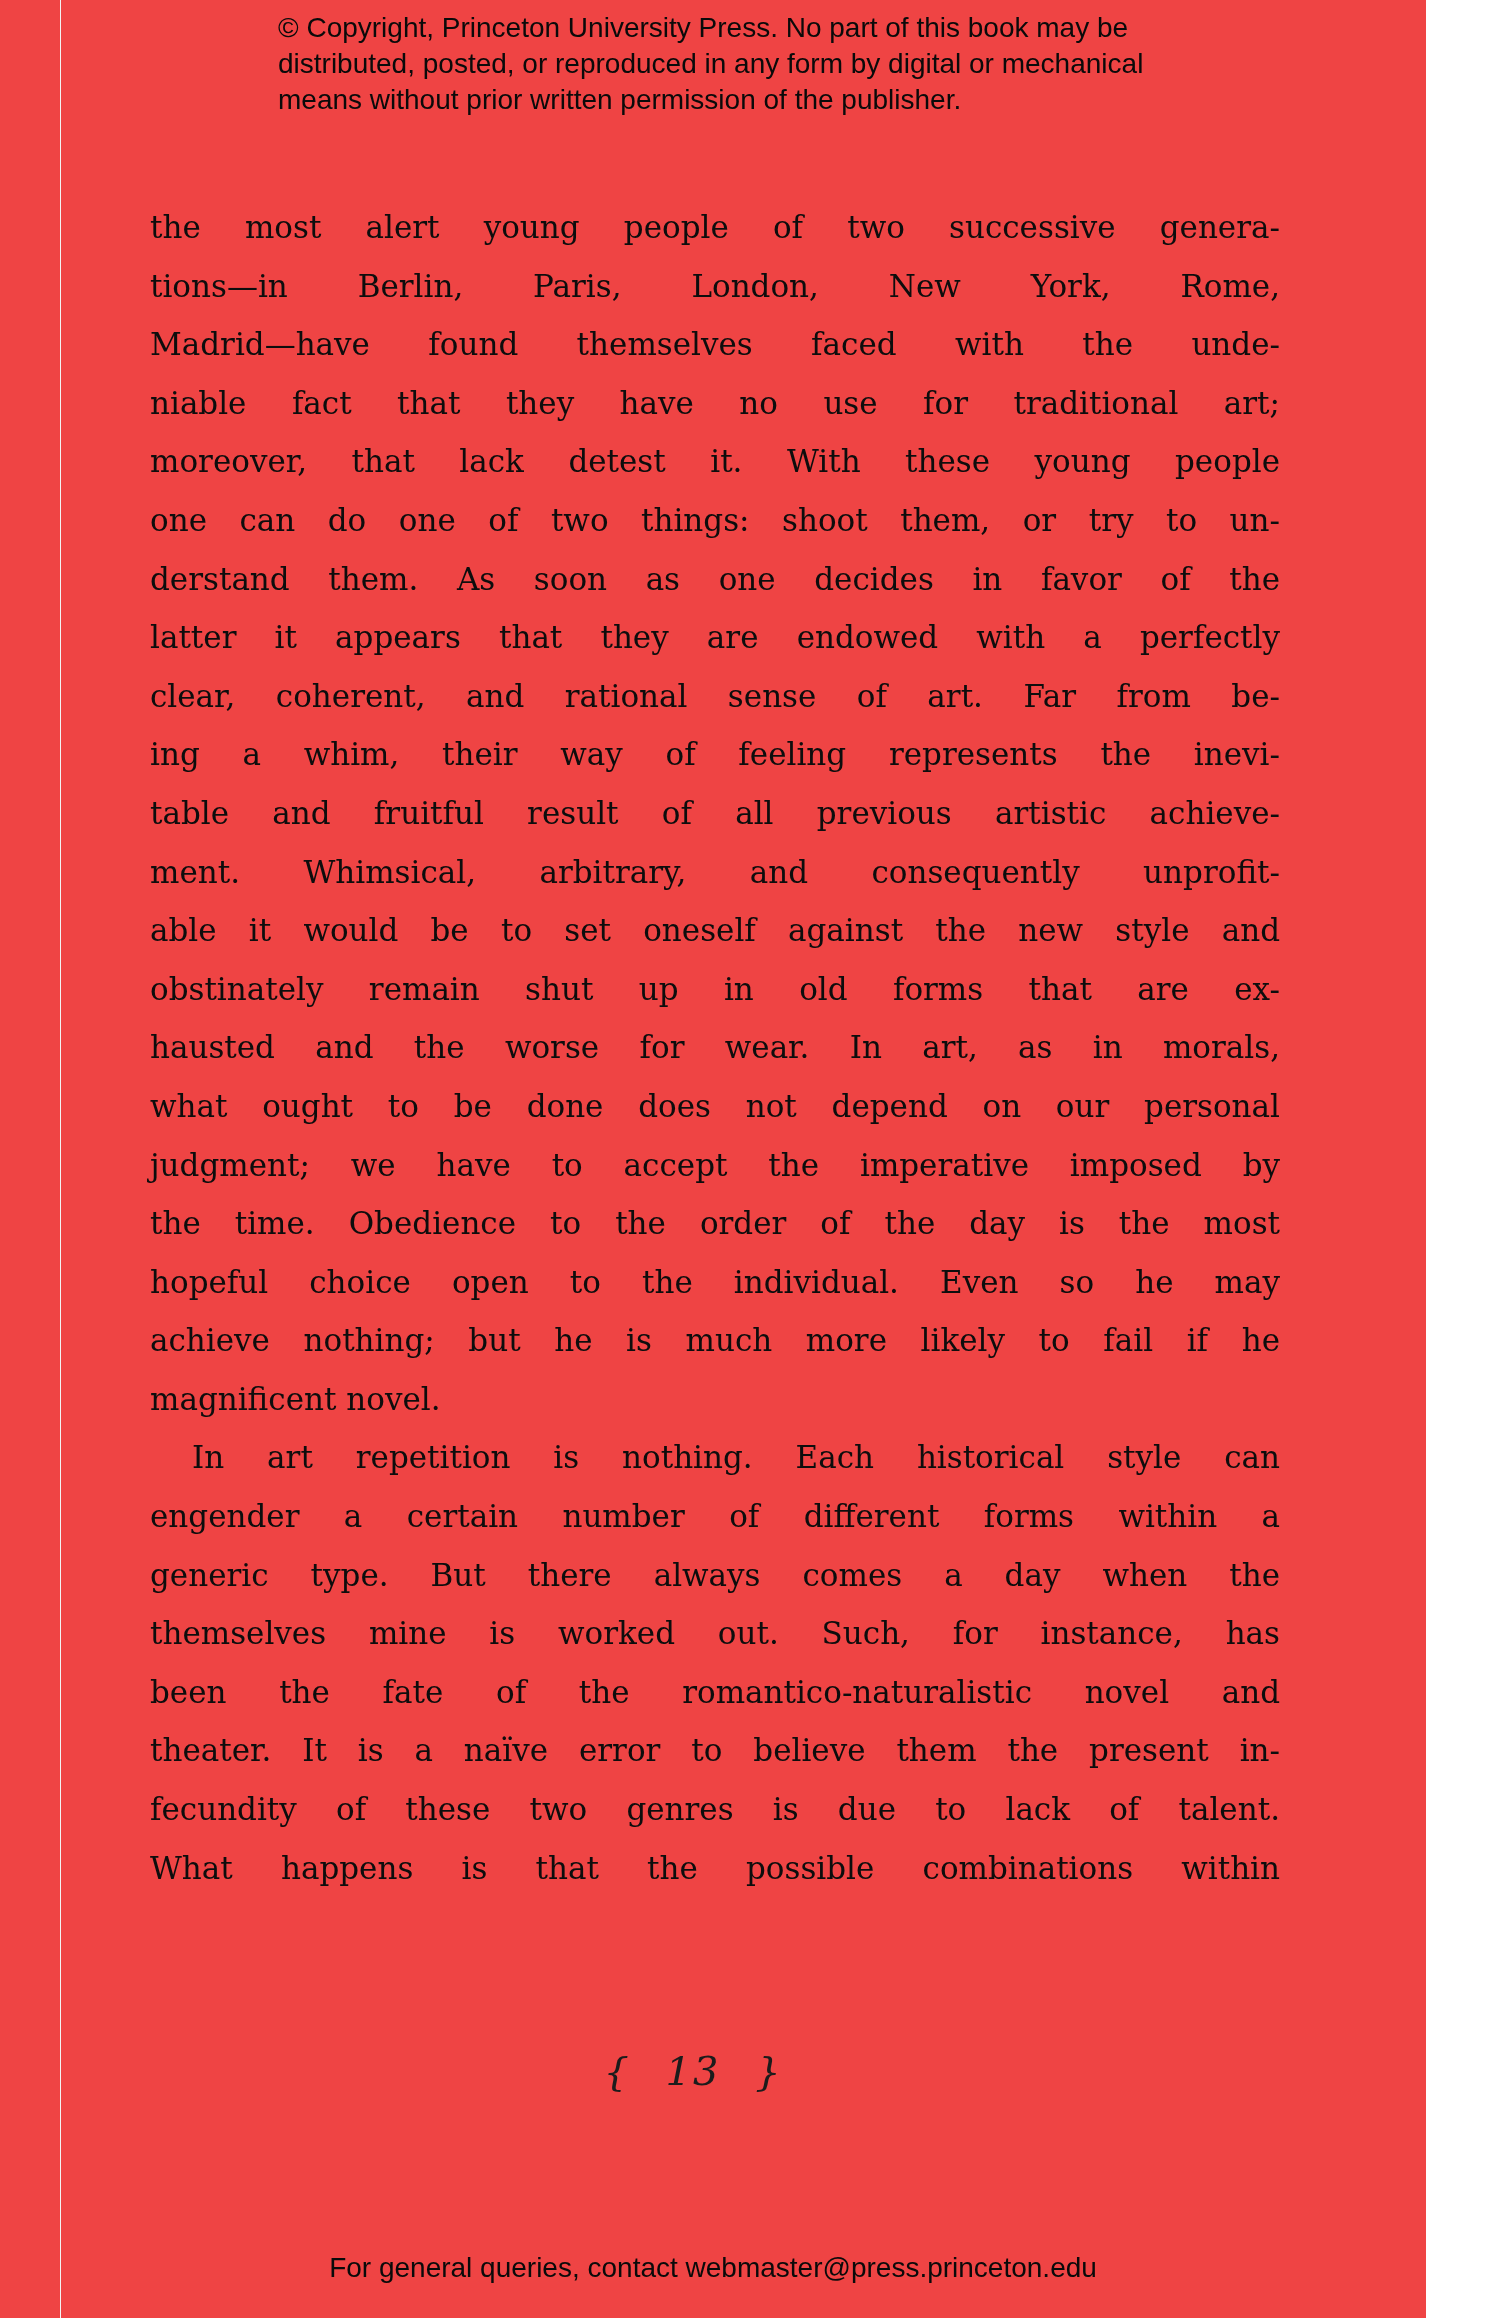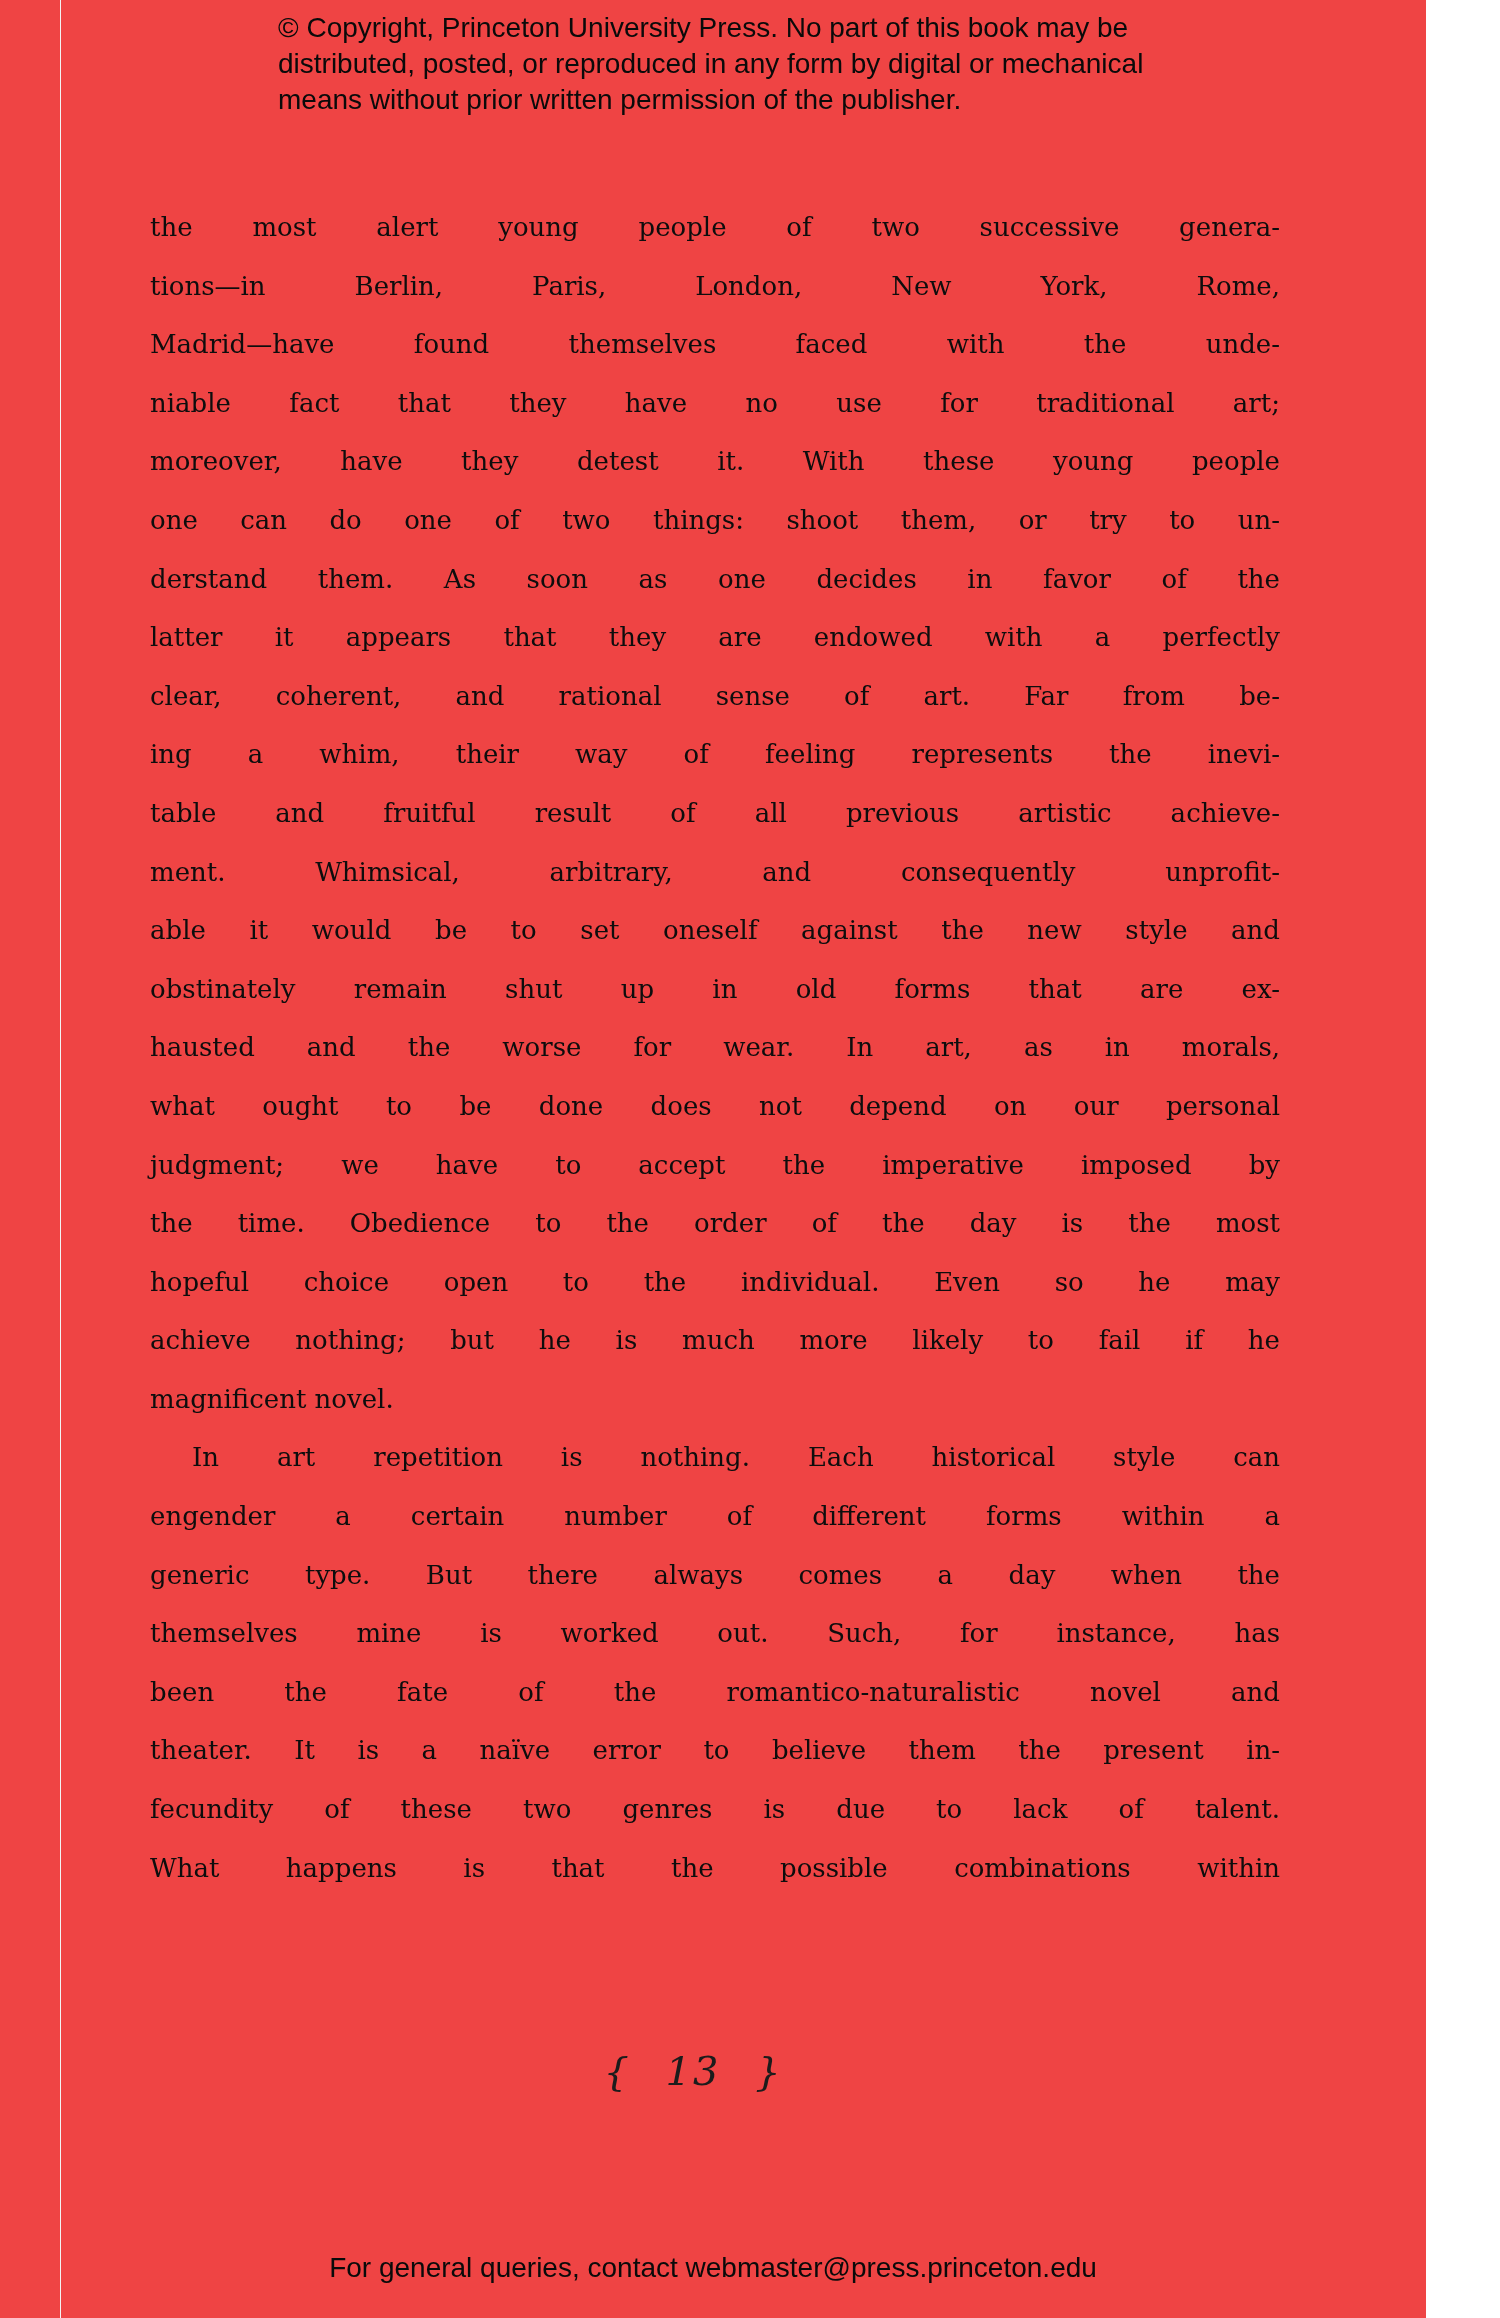--- a/index.html
+++ b/index.html
@@ -33,21 +33,21 @@
     font-size: 28px;
     line-height: 36px;
     color: #0a0a0a;
     white-space: nowrap;
   }
   .body-text {
     position: absolute;
     left: 150px;
     top: 198px;
     width: 1130px;
-    font-size: 26px;
+    font-size: 31px;
     line-height: 58.6px;
     color: #0d0d0d;
   }
   .body-line {
     text-align: justify;
     text-align-last: justify;
     white-space: nowrap;
     height: 58.6px;
   }
   .body-line.flush {
@@ -91,21 +91,21 @@
       <div>© Copyright, Princeton University Press. No part of this book may be</div>
       <div>distributed, posted, or reproduced in any form by digital or mechanical</div>
       <div>means without prior written permission of the publisher.</div>
     </div>
 
   <div class="body-text">
       <div class="body-line">the most alert young people of two successive genera-</div>
       <div class="body-line">tions—in Berlin, Paris, London, New York, Rome,</div>
       <div class="body-line">Madrid—have found themselves faced with the unde-</div>
       <div class="body-line">niable fact that they have no use for traditional art;</div>
-      <div class="body-line">moreover, have they detest it. With these young people</div>
+      <div class="body-line">moreover, that lack detest it. With these young people</div>
       <div class="body-line">one can do one of two things: shoot them, or try to un-</div>
       <div class="body-line">derstand them. As soon as one decides in favor of the</div>
       <div class="body-line">latter it appears that they are endowed with a perfectly</div>
       <div class="body-line">clear, coherent, and rational sense of art. Far from be-</div>
       <div class="body-line">ing a whim, their way of feeling represents the inevi-</div>
       <div class="body-line">table and fruitful result of all previous artistic achieve-</div>
       <div class="body-line">ment. Whimsical, arbitrary, and consequently unprofit-</div>
       <div class="body-line">able it would be to set oneself against the new style and</div>
       <div class="body-line">obstinately remain shut up in old forms that are ex-</div>
       <div class="body-line">hausted and the worse for wear. In art, as in morals,</div>

